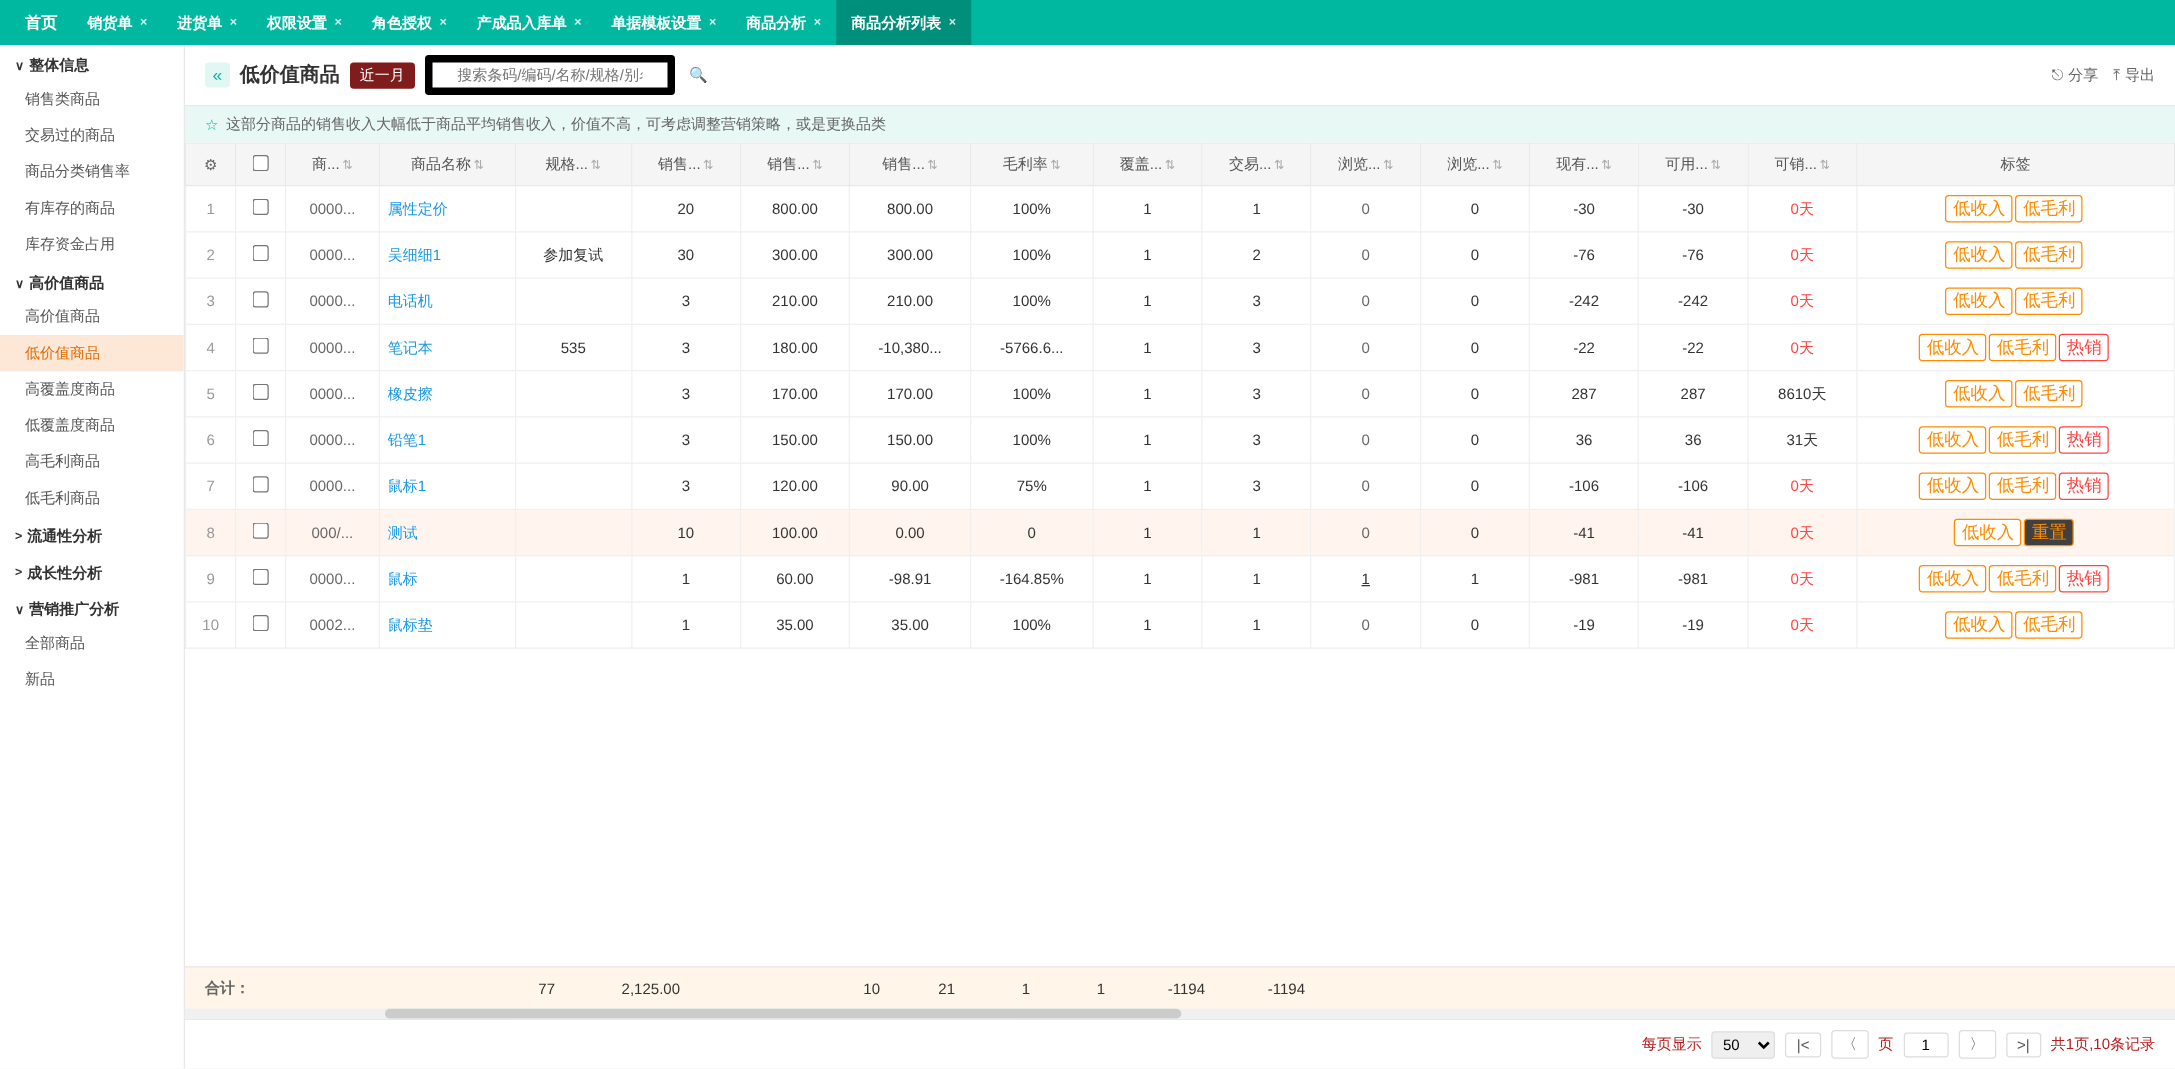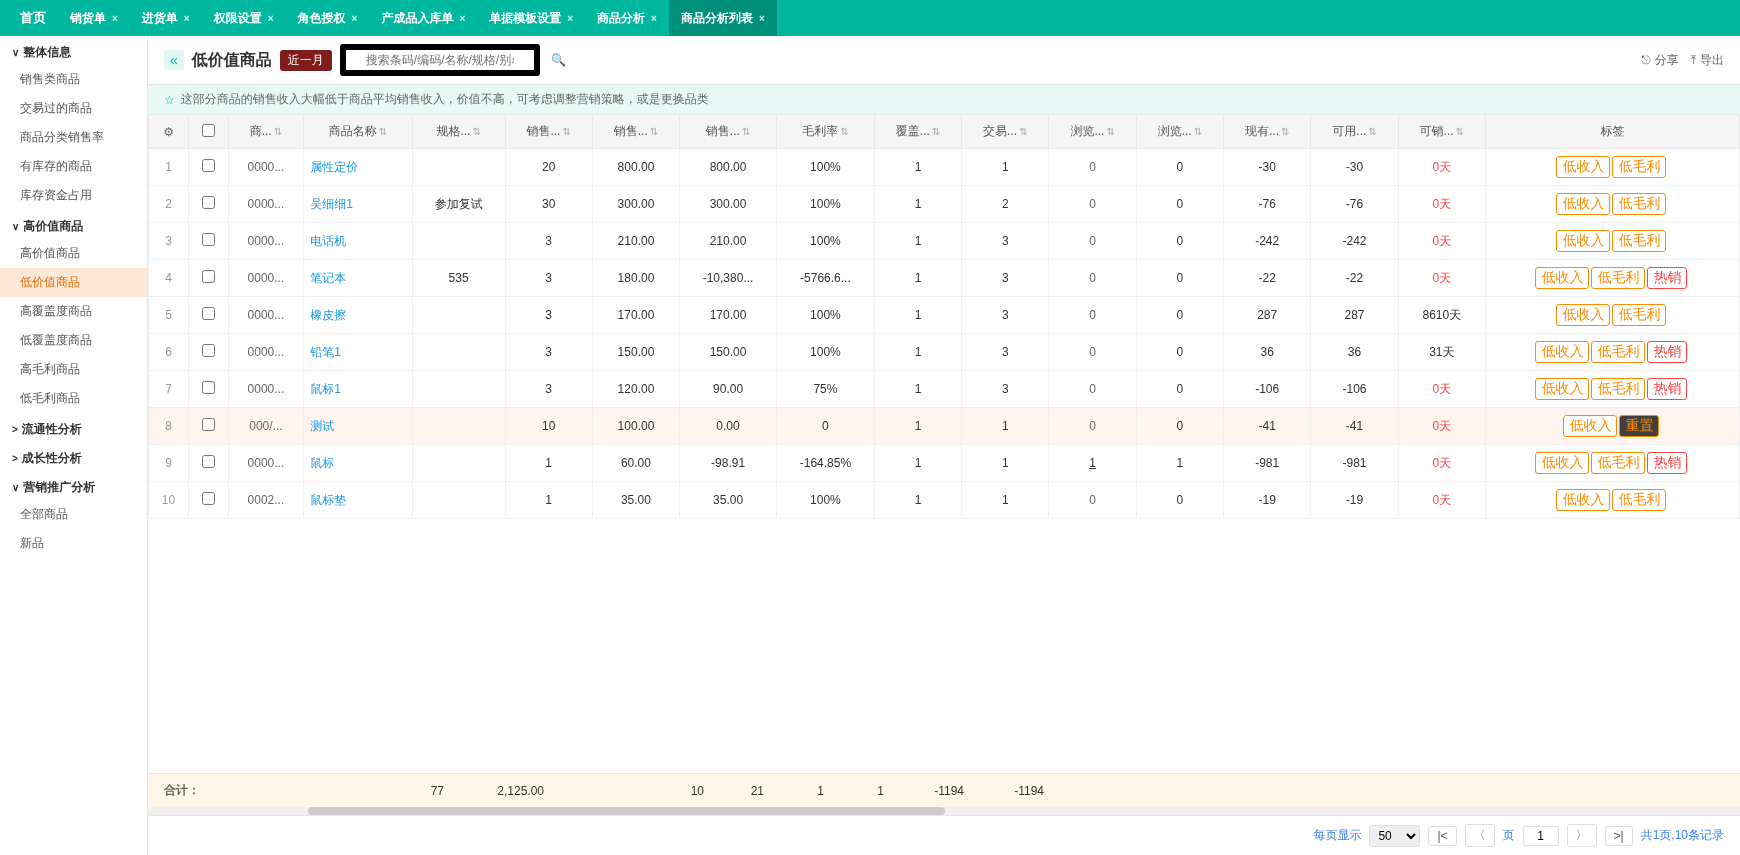--- a/index.html
+++ b/index.html
@@ -186,21 +186,21 @@
     .pagination-bar {
       background: #fff;
       padding: 8px 16px;
       display: flex;
       align-items: center;
       justify-content: flex-end;
       border-top: 1px solid #e8e8e8;
       gap: 8px;
       flex-shrink: 0;
     }
-    .pagination-bar span { color: #3b82f6; }
+    .pagination-bar span { color: #b91c1c; }
     .page-size-select {
       border: 1px solid #ddd;
       padding: 2px 4px;
       border-radius: 3px;
       cursor: pointer;
     }
     .page-btn {
       border: 1px solid #ddd;
       background: #fff;
       padding: 2px 8px;

